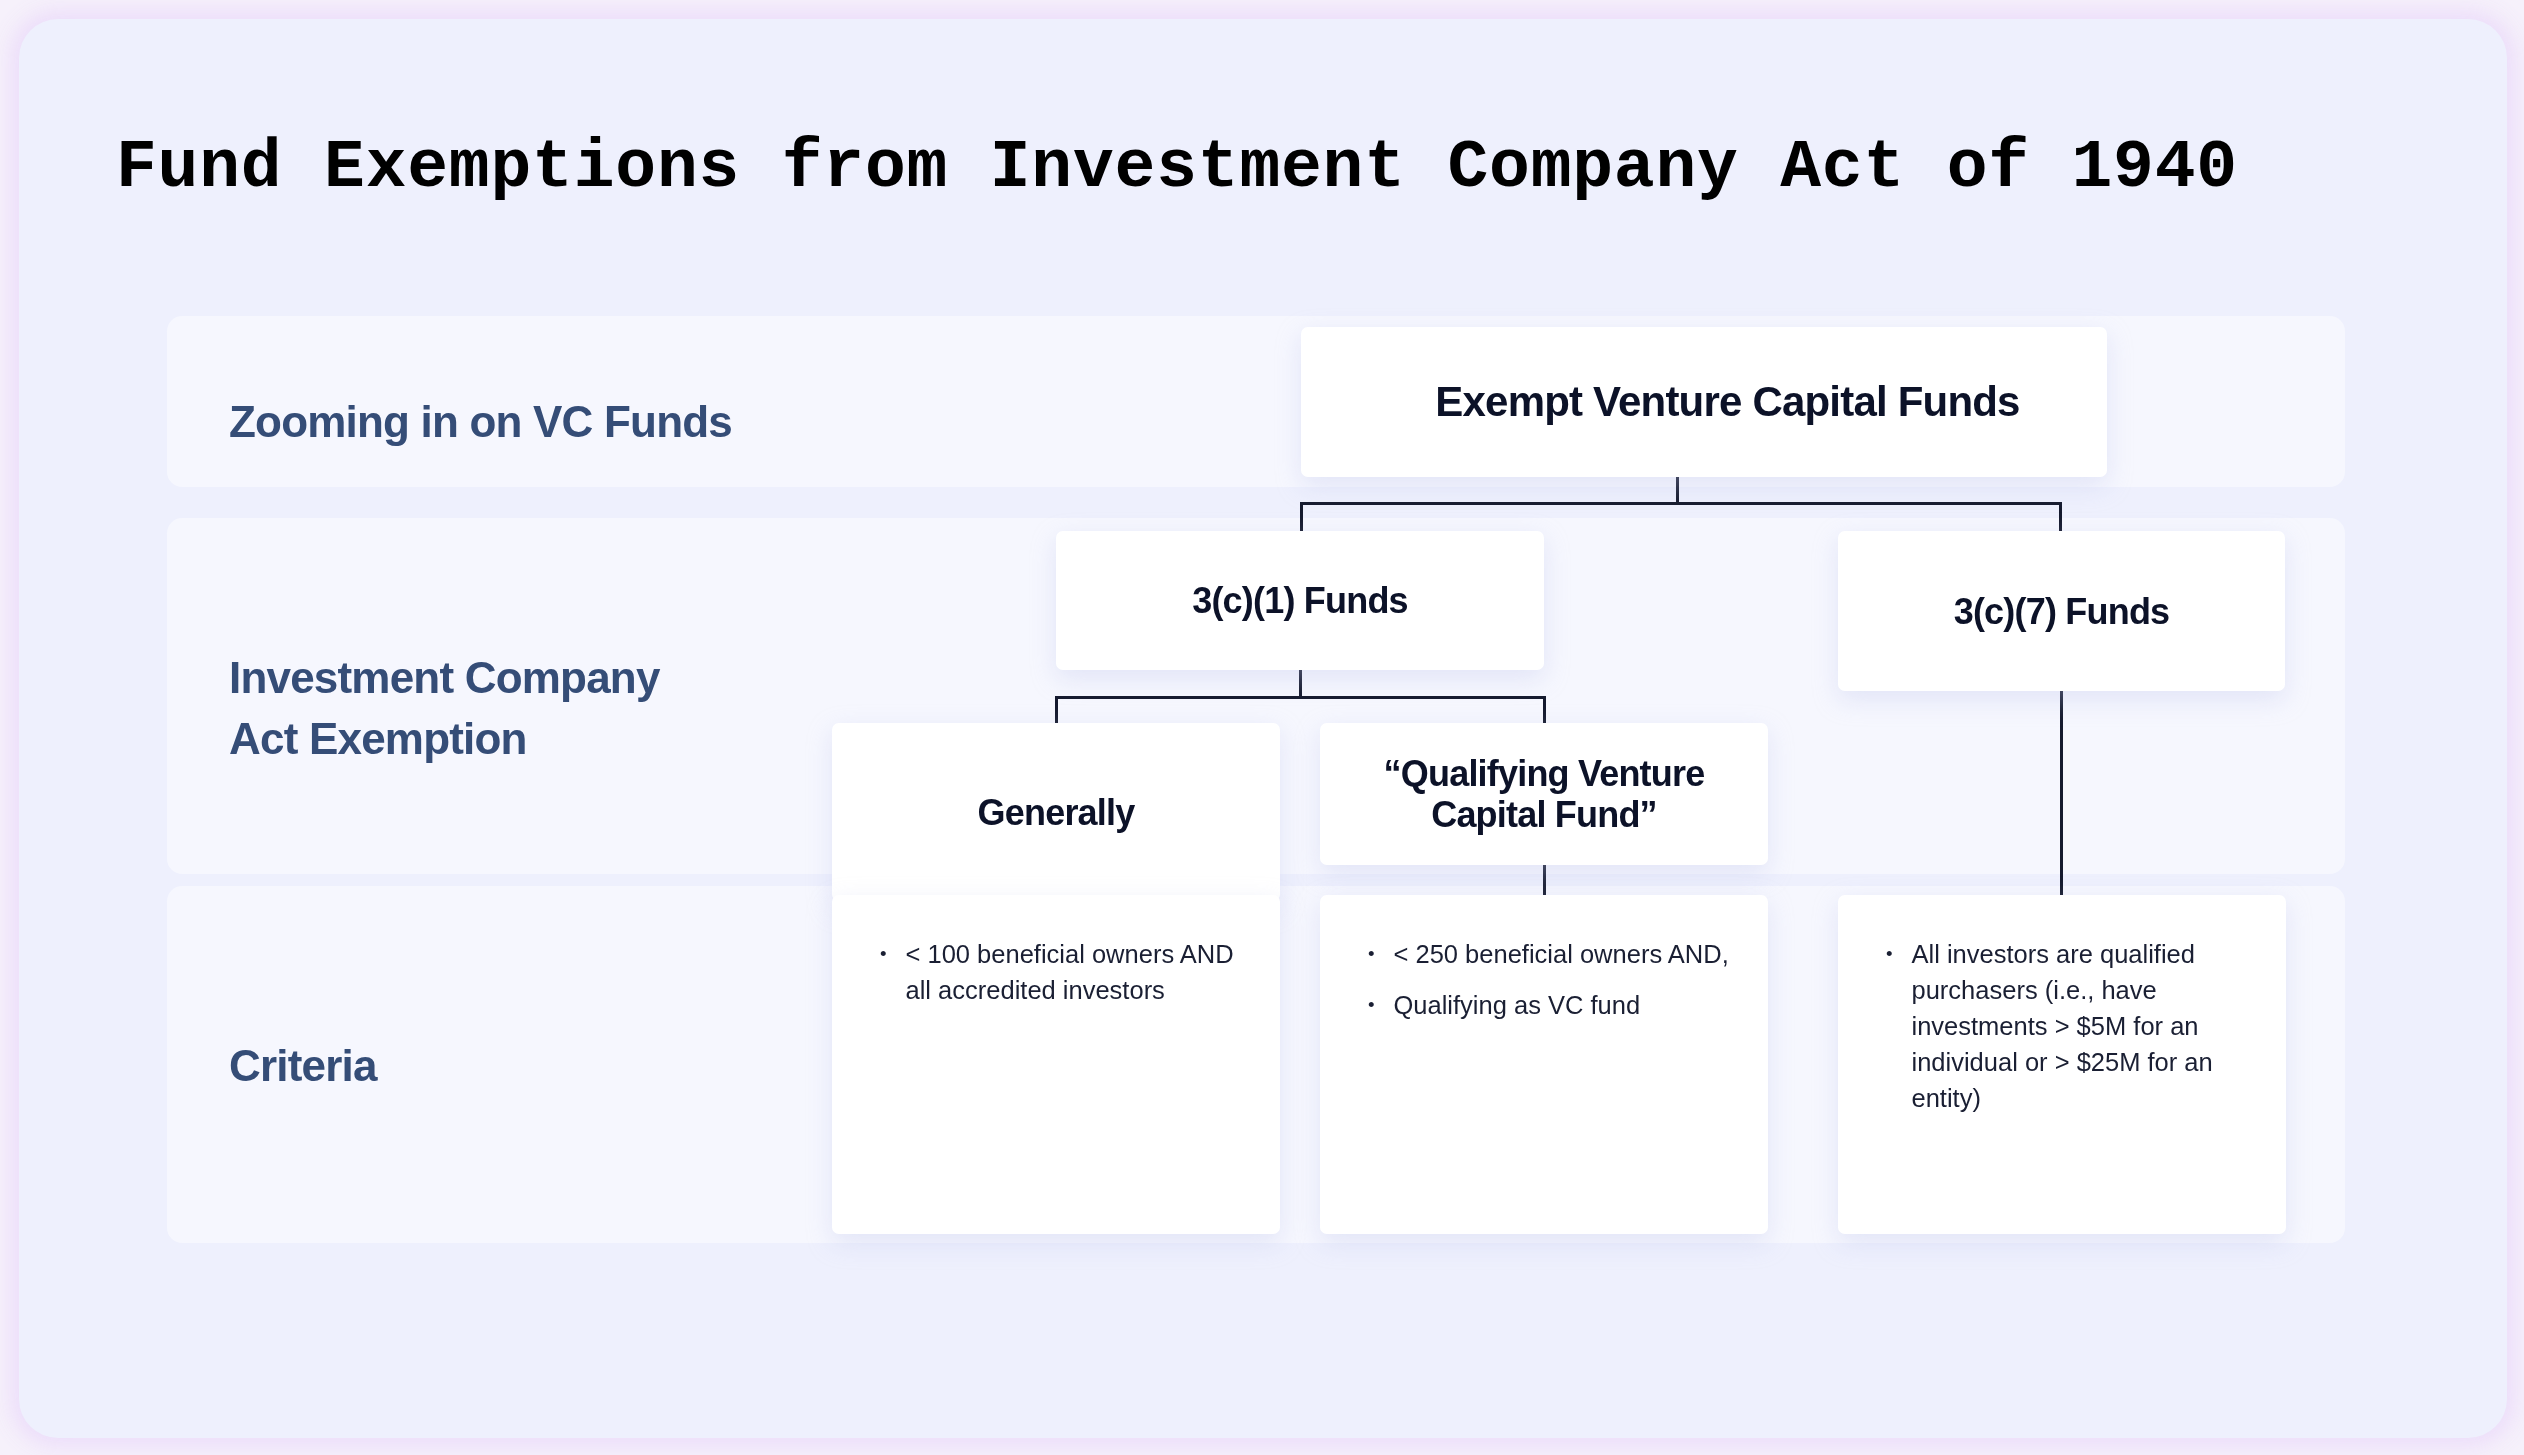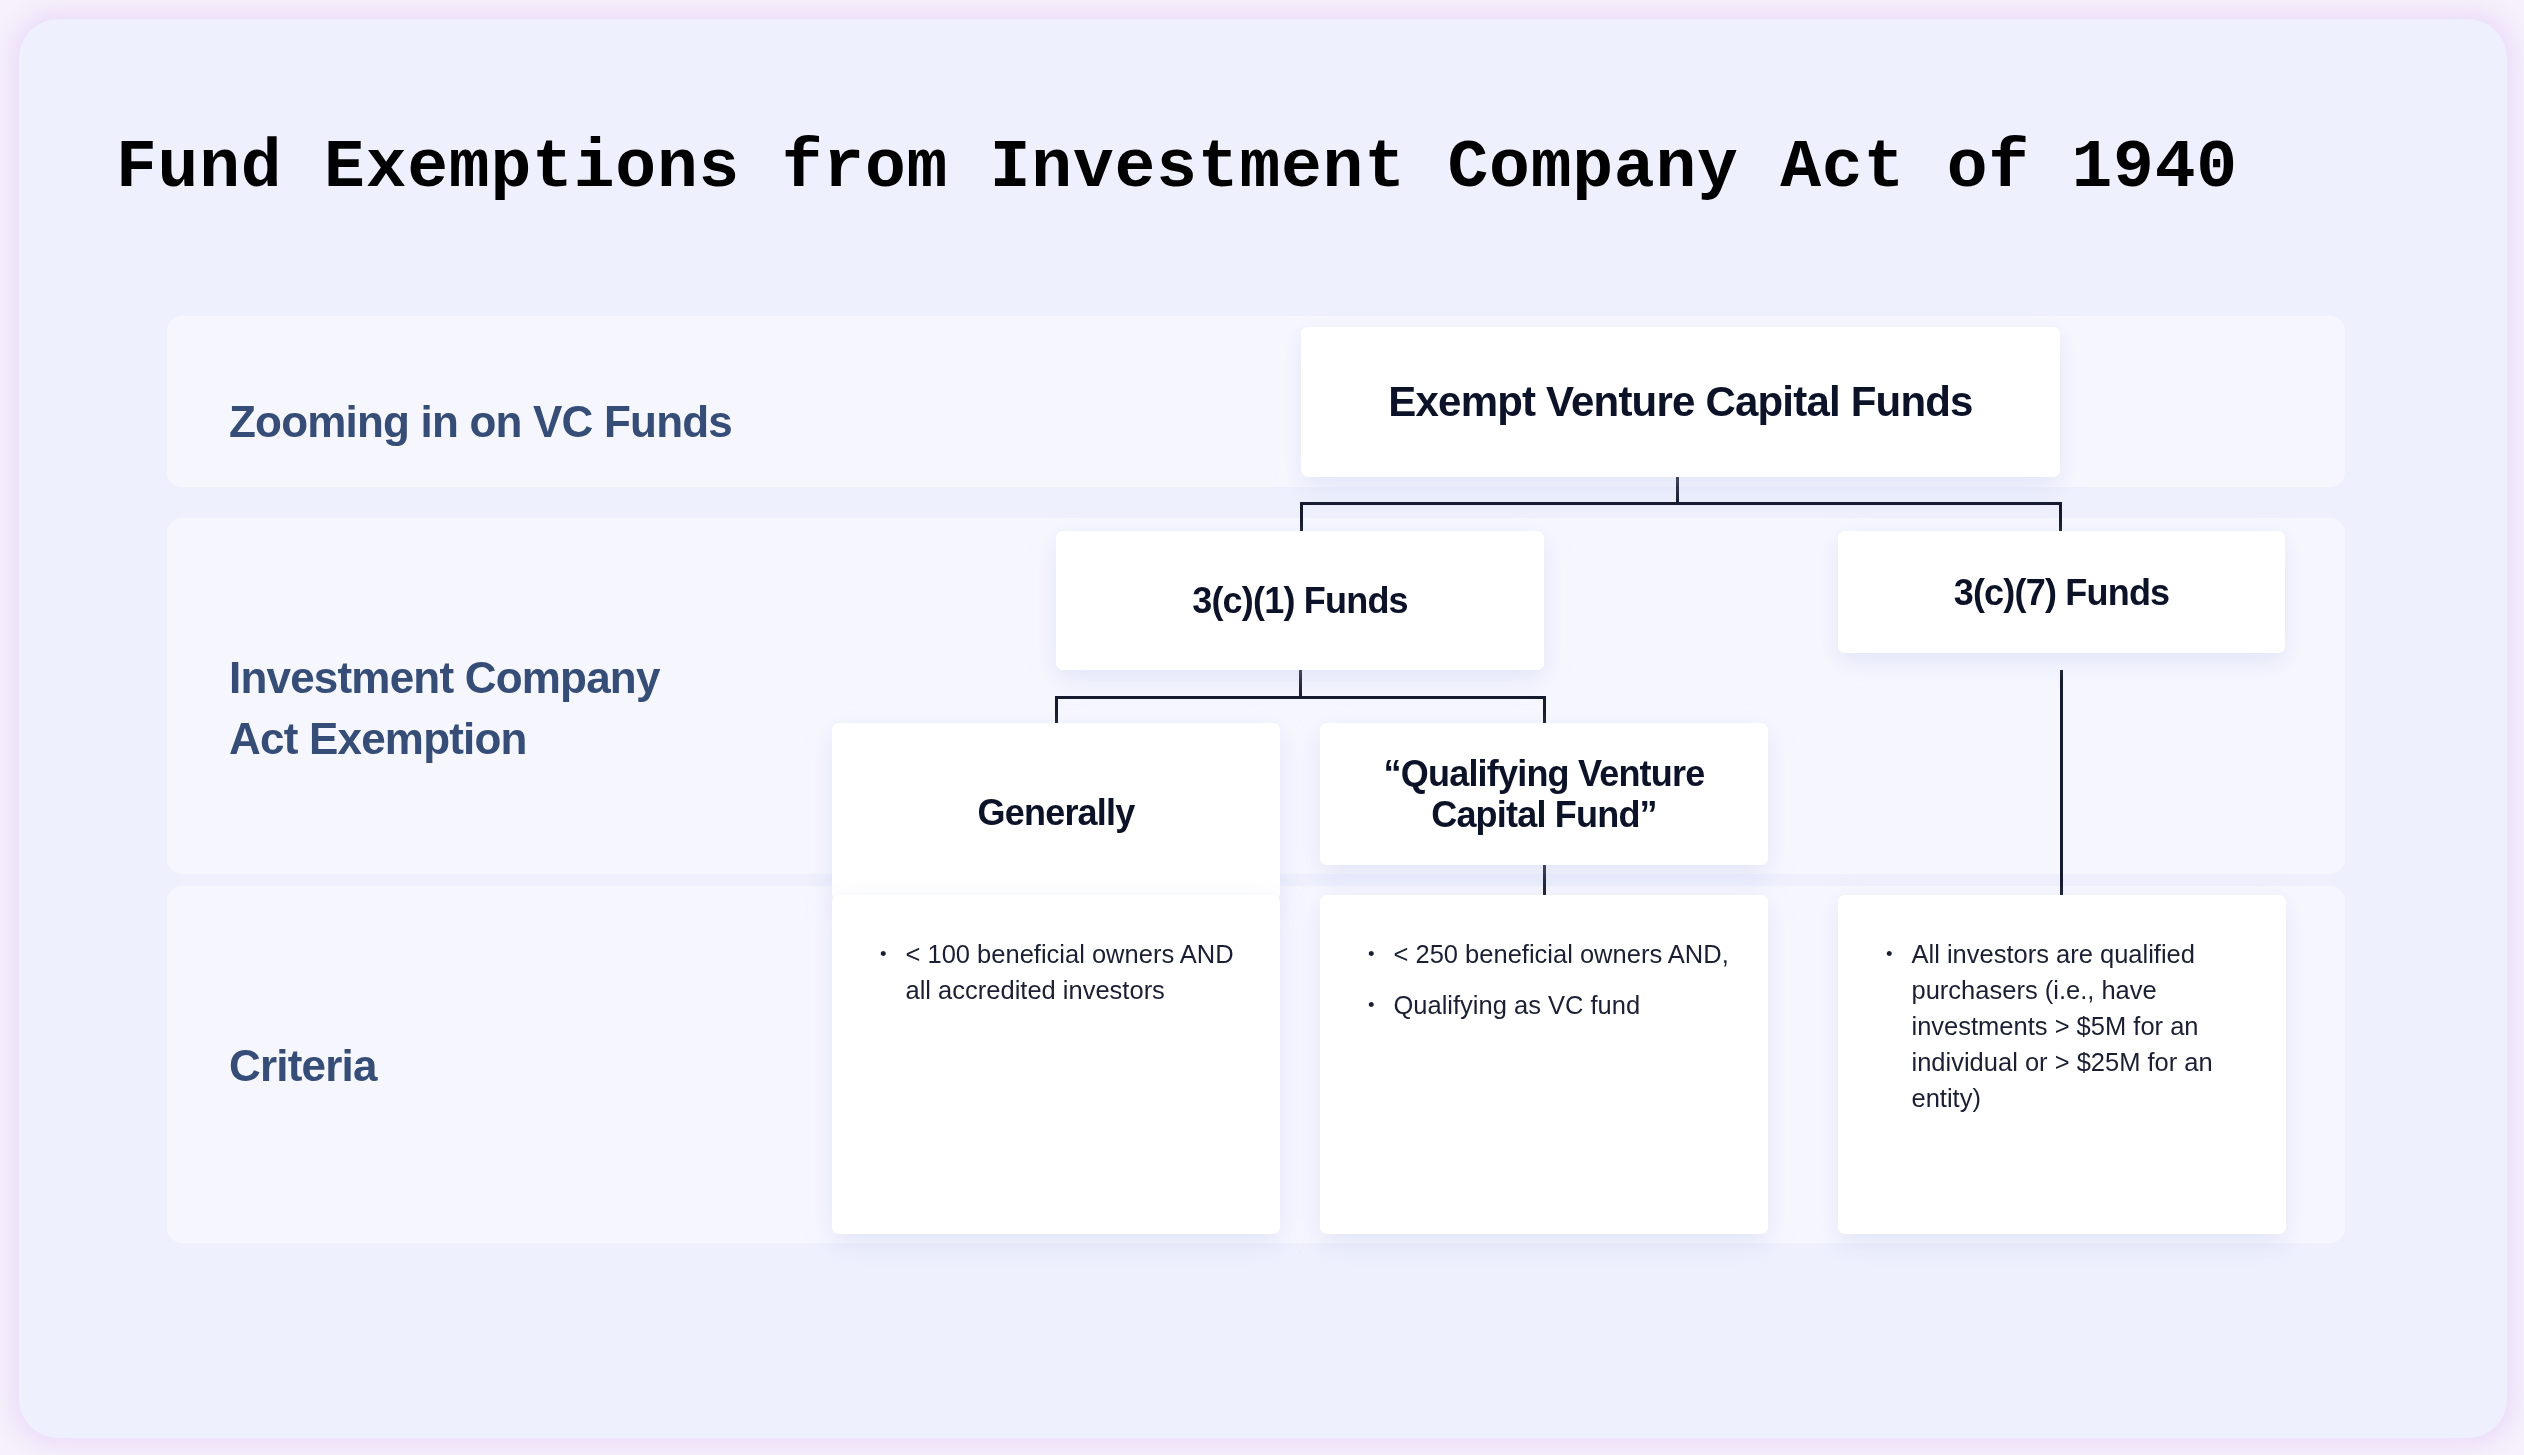--- a/index.html
+++ b/index.html
@@ -84,27 +84,27 @@
 
 <div class="line" style="left:1299px;top:670px;width:2.5px;height:27px;"></div>
 <div class="line" style="left:1055px;top:696px;width:490px;height:2.5px;"></div>
 <div class="line" style="left:1055px;top:696px;width:2.5px;height:27px;"></div>
 <div class="line" style="left:1543px;top:696px;width:2.5px;height:27px;"></div>
 
 <div class="line" style="left:1055px;top:865px;width:2.5px;height:31px;"></div>
 <div class="line" style="left:1543px;top:865px;width:2.5px;height:31px;"></div>
 <div class="line" style="left:2060px;top:670px;width:2.5px;height:225px;"></div>
 
-<div class="box lg" style="left:1301px;top:327px;width:759px;height:150px;">
+<div class="box lg" style="left:1301px;top:327px;width:759px;height:150px;padding-left:47px;">
   <span>Exempt Venture Capital Funds</span>
 </div>
 <div class="box md" style="left:1056px;top:531px;width:488px;height:139px;justify-content:center;">
   <span>3(c)(1) Funds</span>
 </div>
-<div class="box md" style="left:1838px;top:531px;width:447px;height:122px;">
+<div class="box md" style="left:1838px;top:531px;width:447px;height:160px;">
   <span>3(c)(7) Funds</span>
 </div>
 <div class="box md" style="left:832px;top:723px;width:448px;height:178px;">
   <span>Generally</span>
 </div>
 <div class="box md" style="left:1320px;top:723px;width:448px;height:142px;flex-direction:column;">
   <span>“Qualifying Venture</span>
   <span>Capital Fund”</span>
 </div>
 

